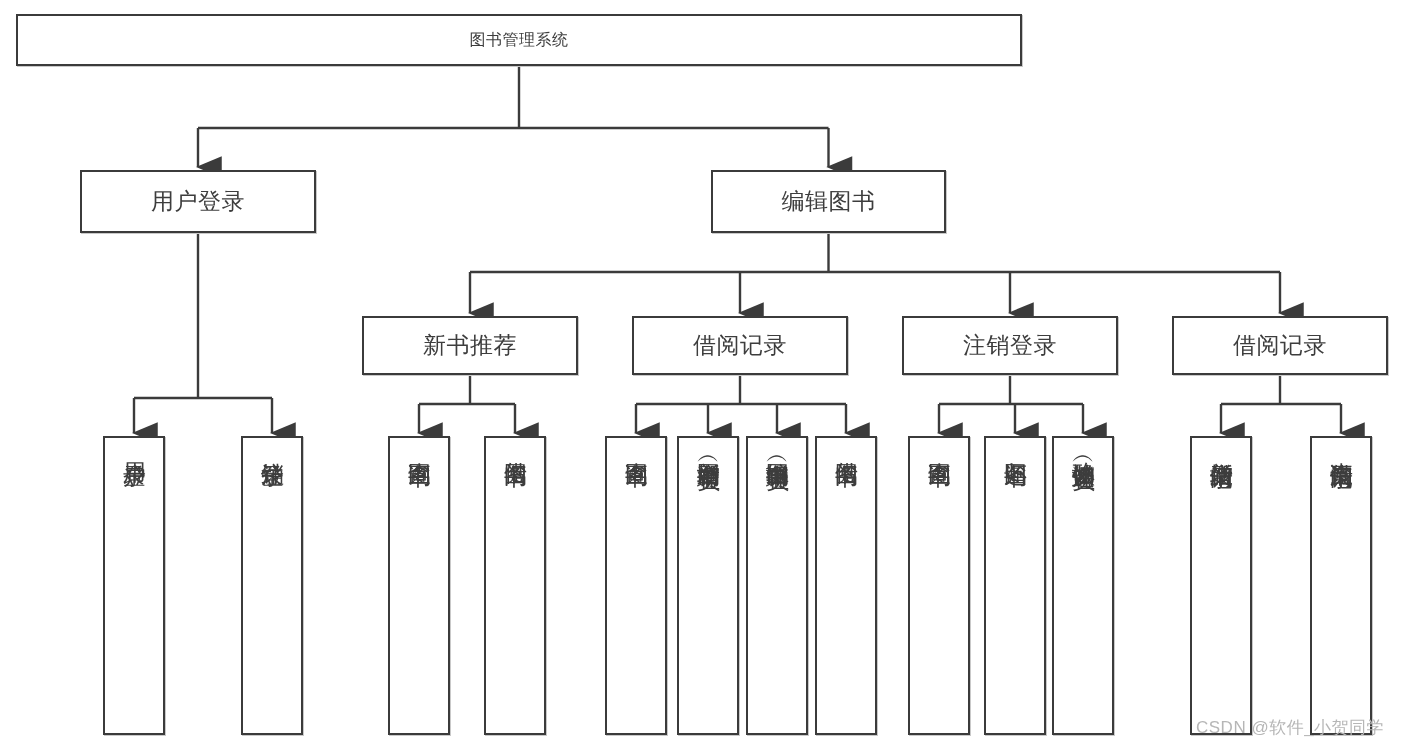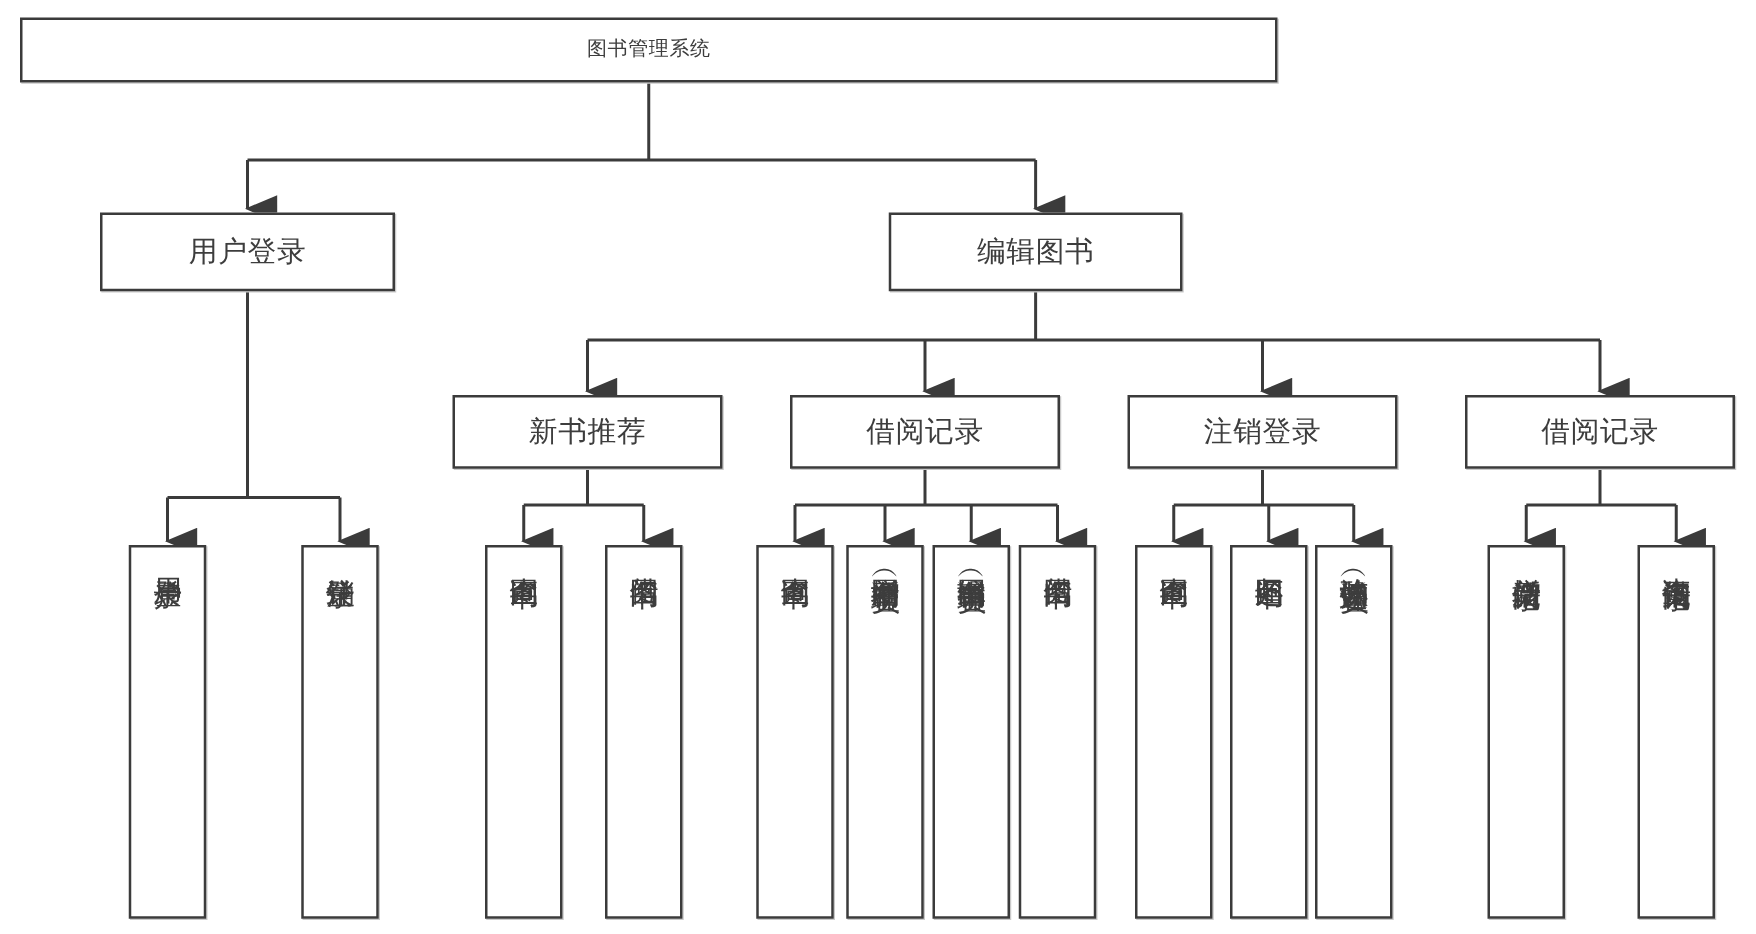--- a/index.html
+++ b/index.html
@@ -174,14 +174,15 @@
         <span class="label">确认归还（管理员）</span>
       </div>
       <div class="node vertical" style="left: 1190px; top: 436px; width: 62px; height: 299px;">
         <span class="label">新增借阅记录</span>
       </div>
       <div class="node vertical" style="left: 1310px; top: 436px; width: 62px; height: 299px;">
         <span class="label">查询借阅记录</span>
       </div>
     </div>
 
+  <div class="watermark" style="left: 1196px; top: 716px;">CSDN @软件_小贺同学</div>
 
 </div>
 
 </body></html>

